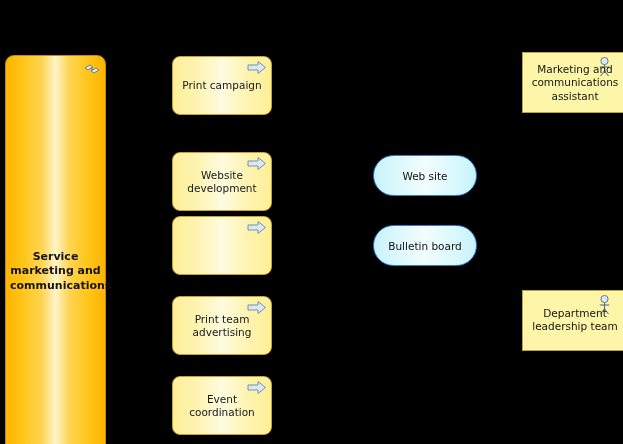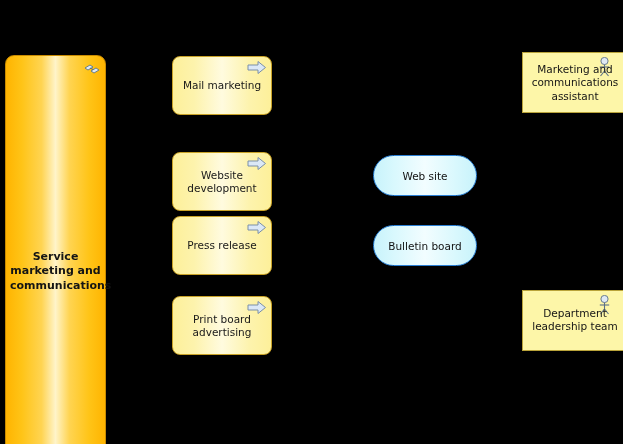--- a/index.html
+++ b/index.html
@@ -183,52 +183,59 @@
 marketing and
 communications</div>
   </div>
 
   <div class="fn" style="top:56px">
     <span class="fn-arrow">
       <svg viewBox="0 0 20 15" width="20" height="15">
         <path d="M1 5 L11 5 L11 1.5 L18.5 7.5 L11 13.5 L11 10 L1 10 Z" fill="#dbe8f7" stroke="#7a8fa8" stroke-width="1"></path>
       </svg>
     </span>
-    <div class="fn-label">Mail marketing</div>
+    <div class="fn-label">Print campaign</div>
   </div>
 
   <div class="fn" style="top:152px">
     <span class="fn-arrow">
       <svg viewBox="0 0 20 15" width="20" height="15">
         <path d="M1 5 L11 5 L11 1.5 L18.5 7.5 L11 13.5 L11 10 L1 10 Z" fill="#dbe8f7" stroke="#7a8fa8" stroke-width="1"></path>
       </svg>
     </span>
     <div class="fn-label">Website
 development</div>
   </div>
 
   <div class="fn" style="top:216px">
     <span class="fn-arrow">
       <svg viewBox="0 0 20 15" width="20" height="15">
         <path d="M1 5 L11 5 L11 1.5 L18.5 7.5 L11 13.5 L11 10 L1 10 Z" fill="#dbe8f7" stroke="#7a8fa8" stroke-width="1"></path>
       </svg>
     </span>
-    <div class="fn-label">Press release</div>
   </div>
 
   <div class="fn" style="top:296px">
     <span class="fn-arrow">
       <svg viewBox="0 0 20 15" width="20" height="15">
         <path d="M1 5 L11 5 L11 1.5 L18.5 7.5 L11 13.5 L11 10 L1 10 Z" fill="#dbe8f7" stroke="#7a8fa8" stroke-width="1"></path>
       </svg>
     </span>
-    <div class="fn-label">Print board
+    <div class="fn-label">Print team
 advertising</div>
   </div>
 
+  <div class="fn" style="top:376px">
+    <span class="fn-arrow">
+      <svg viewBox="0 0 20 15" width="20" height="15">
+        <path d="M1 5 L11 5 L11 1.5 L18.5 7.5 L11 13.5 L11 10 L1 10 Z" fill="#dbe8f7" stroke="#7a8fa8" stroke-width="1"></path>
+      </svg>
+    </span>
+    <div class="fn-label">Event coordination</div>
+  </div>
 
   <div class="pill" style="top:225px">
     <div class="pill-label">Bulletin board</div>
   </div>
 
   <div class="pill" style="top:155px">
     <div class="pill-label">Web site</div>
   </div>
 
 

